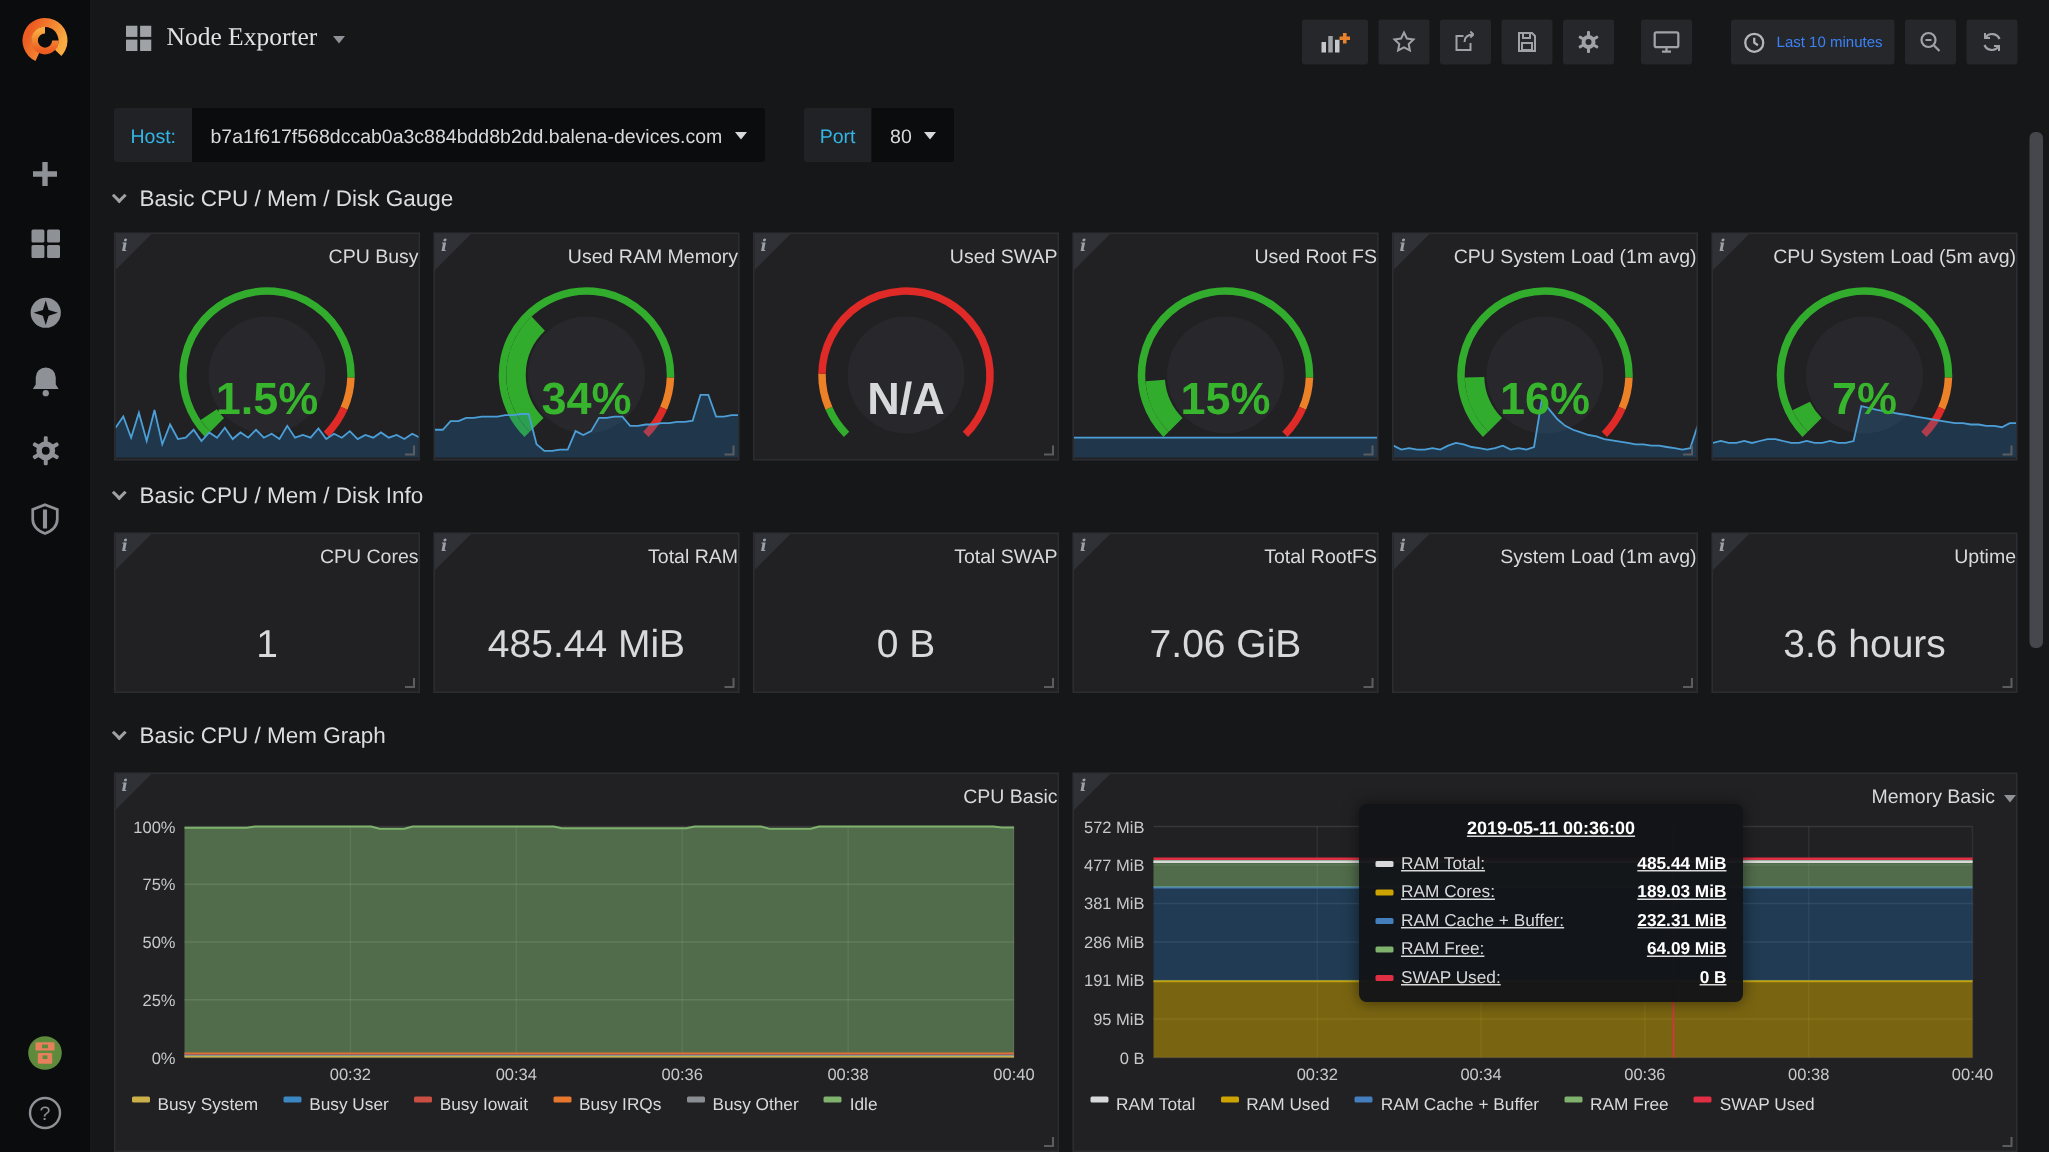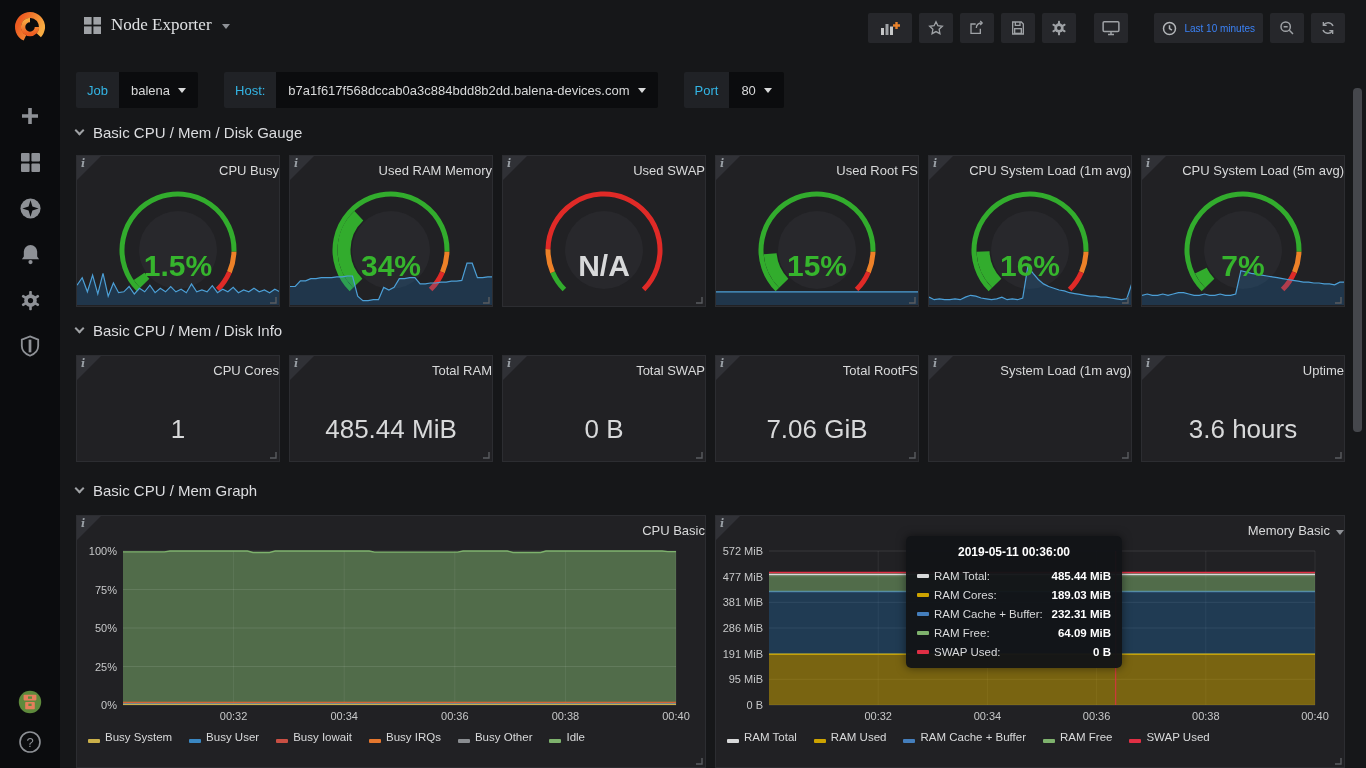--- a/index.html
+++ b/index.html
@@ -43,25 +43,25 @@
   .panel { position:relative; background:#212124; border:1px solid #2c2d31; flex:1; overflow:hidden; }
   .panel-title { position:absolute; top:7px; left:0; width:100%; text-align:right; font-size:13px; color:#d8d9da; cursor:pointer; white-space:nowrap; z-index:3; }
   .corner { position:absolute; top:0; left:0; width:0; height:0; border-top:24px solid #303136; border-right:24px solid transparent; z-index:4; cursor:pointer; }
   .corner i { position:absolute; top:-23px; left:4px; font-family:"DejaVu Serif",serif; font-style:italic; font-weight:bold; font-size:11px; color:#9aa0a6; }
   .resize { position:absolute; right:2px; bottom:2px; z-index:4; cursor:nwse-resize; }
 
   .stat-value { position:absolute; top:58px; left:0; width:100%; text-align:center; font-size:26px; color:#d8d9da; }
 
   .graph-panel { flex:none; width:630px; height:253px; }
   .legend { position:absolute; left:11px; top:215px; display:flex; gap:17px; align-items:center; z-index:3; }
-  .legend-item { display:flex; align-items:flex-end; gap:5px; cursor:pointer; }
+  .legend-item { display:flex; align-items:flex-start; gap:5px; cursor:pointer; }
   .legend-swatch { width:12px; height:4px; border-radius:1px; }
   .legend-label { font-size:11.5px; color:#d8d9da; }
 
-  .tooltip { position:absolute; left:190px; top:20px; width:216px; background:rgba(18,20,23,0.96); border-radius:5px; padding:9px 11px 7px; z-index:6; box-shadow:0 0 10px rgba(0,0,0,0.5); }
+  .tooltip { position:absolute; left:190px; top:20px; width:256px; background:rgba(18,20,23,0.96); border-radius:5px; padding:9px 11px 7px; z-index:6; box-shadow:0 0 10px rgba(0,0,0,0.5);text-decoration:underline; }
   .tt-head { text-align:center; font-size:12px; font-weight:bold; color:#ffffff; margin-bottom:7px; }
   .tt-row { display:flex; align-items:center; font-size:11.5px; height:19px; color:#d8d9da; }
   .tt-row .legend-swatch { margin-right:5px; }
   .tt-val { margin-left:auto; font-weight:bold; color:#ffffff; }
 
   .scroll-thumb { position:absolute; right:4px; top:88px; width:9px; height:344px; background:#45474c; border-radius:4px; z-index:40; cursor:grab; }
   .title-caret { display:inline-block; width:0; height:0; border-left:4px solid transparent; border-right:4px solid transparent; border-top:5px solid #8e9196; margin-left:6px; }
 </style>
 </head>
 <body>
@@ -218,27 +218,20 @@
             <path d="M19.5 9A8 8 0 0 0 5.5 7.5"></path>
             <path d="M4.5 15a8 8 0 0 0 14 1.5"></path>
             <path d="M5 3v5h5" stroke-width="2"></path>
             <path d="M19 21v-5h-5" stroke-width="2"></path>
           </svg>
       </button>
     </div>
   </header>
 
   <div class="submenu">
-    <div class="var-group">
-      <span class="var-label">Job</span>
-      <span class="var-value">
-          <span>balena</span>
-          <span class="var-caret"></span>
-        </span>
-    </div>
     <div class="var-group">
       <span class="var-label">Host:</span>
       <span class="var-value">
           <span>b7a1f617f568dccab0a3c884bdd8b2dd.balena-devices.com</span>
           <span class="var-caret"></span>
         </span>
     </div>
     <div class="var-group">
       <span class="var-label">Port</span>
       <span class="var-value">

